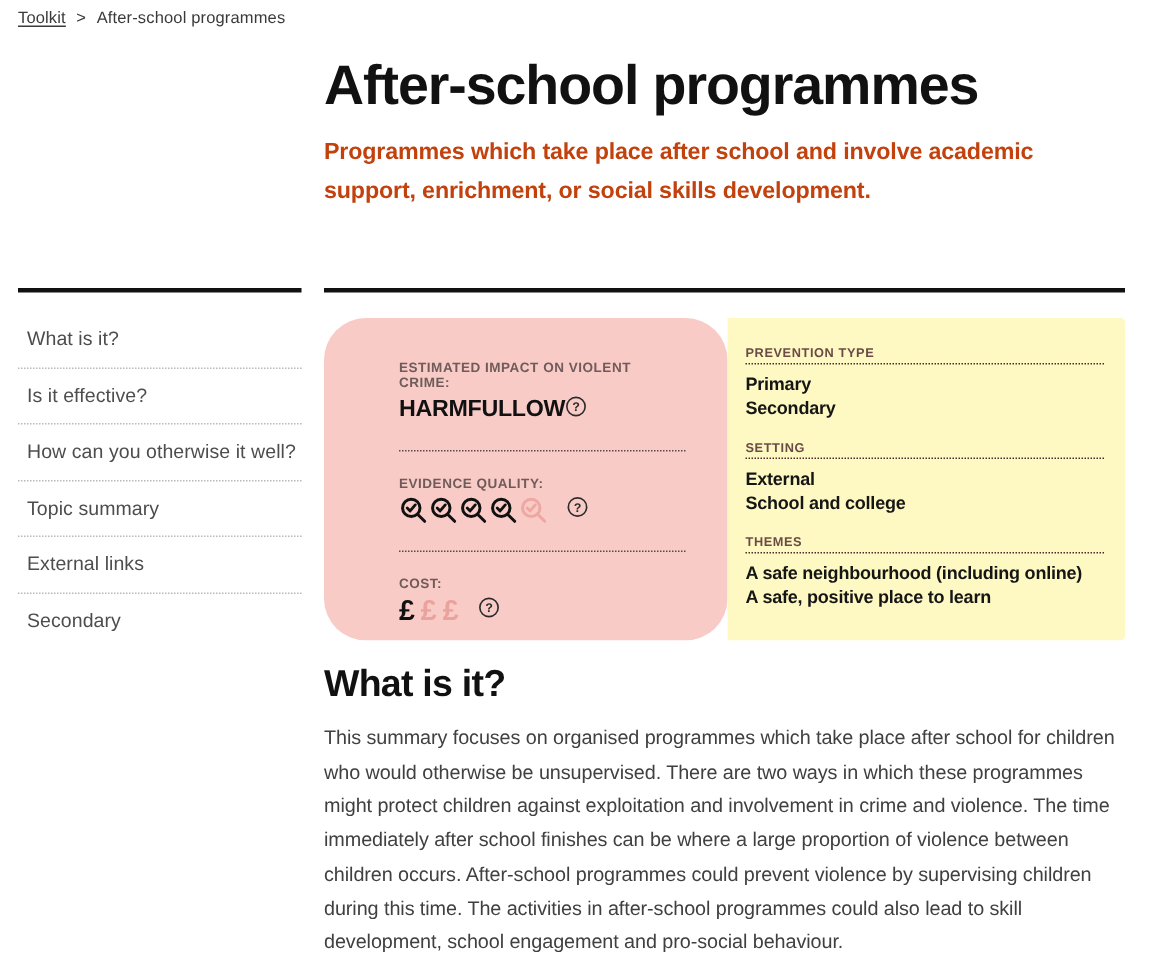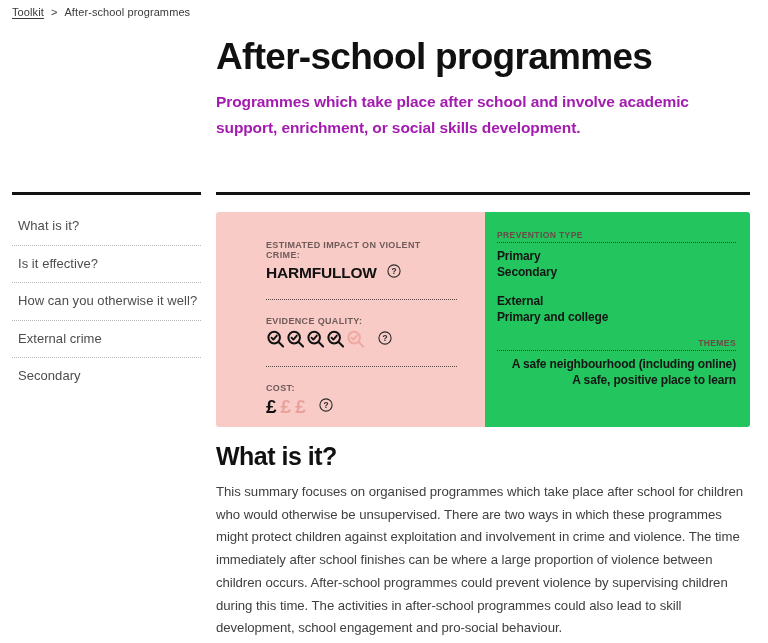--- a/index.html
+++ b/index.html
@@ -49,21 +49,21 @@
     line-height: 1.12;
     font-weight: 700;
     letter-spacing: -0.7px;
     color: #111;
   }
   .page-subtitle {
     margin: 12px 0 0 0;
     font-size: 15.5px;
     line-height: 1.62;
     font-weight: 700;
-    color: #a21caf;
+    color: #c2410c;
     max-width: 500px;
     letter-spacing: -0.1px;
   }
 
   
   .sidebar { position: absolute; left: 12px; top: 208px; width: 189px; }
   .side-item {
     font-size: 13px;
     line-height: 1.5;
     color: #4d4d4d;
@@ -80,37 +80,38 @@
     left: 216px; top: 212px;
     width: 534px; height: 215px;
     display: flex;
     border-radius: 3px;
     overflow: hidden;
   }
   .card-left {
     width: 269px;
     background: #F8CBC6;
     padding: 28px 28px 0 50px;
+    border-radius: 28px;
   }
   .card-right {
     flex: 1;
-    background: #22c55e;
+    background: #fef9c3;
     padding: 18px 14px 0 12px;
   }
 
   .metric { }
   .metric-label {
     font-size: 9px;
     font-weight: 700;
     letter-spacing: .35px;
     color: #6f5b59;
     text-transform: uppercase;
     margin-bottom: 4px;
   }
-  .metric-value-row { display: flex; align-items: flex-start; gap: 10px; }
+  .metric-value-row { display: flex; align-items: flex-start; }
   .metric-value {
     font-size: 15.5px;
     font-weight: 700;
     color: #111;
     letter-spacing: -0.2px;
   }
   .metric-sep {
     border-top: 1px dotted #5d4a48;
     margin: 17px 0 16px 0;
     height: 0;
@@ -128,21 +129,21 @@
     font-weight: 700;
     line-height: 1;
     margin-right: 4px;
   }
   .pound.on { color: #111; }
   .pound.off { color: #E9A29C; }
   .cost-row .help-ico { margin-left: 9px; }
 
   
   .rsection { margin-bottom: 13px; }
-  .rsection:last-child { margin-bottom: 0; text-align: right; }
+  .rsection:last-child { margin-bottom: 0; }
   .rlabel {
     font-size: 8.5px;
     font-weight: 700;
     letter-spacing: .4px;
     text-transform: uppercase;
     color: #6b4b47;
     padding-bottom: 2px;
     border-bottom: 1px dotted #4a2f2c;
     margin-bottom: 5px;
   }
@@ -185,21 +186,22 @@
     <p class="page-subtitle">Programmes which take place after school and involve academic support, enrichment, or social skills development.</p>
   </div>
 
   <div class="rule-side"></div>
   <div class="rule-main"></div>
 
   <nav class="sidebar">
     <div class="side-item">What is it?</div>
     <div class="side-item">Is it effective?</div>
     <div class="side-item">How can you otherwise it well?</div>
-    <div class="side-item">External crime</div>
+    <div class="side-item">Topic summary</div>
+    <div class="side-item">External links</div>
     <div class="side-item">Secondary</div>
   </nav>
 
   <div class="info-card">
 
     <div class="card-left">
 
       <div class="metric">
         <div class="metric-label">ESTIMATED IMPACT ON VIOLENT CRIME:</div>
         <div class="metric-value-row">
@@ -293,22 +295,23 @@
 
     <div class="card-right">
 
       <div class="rsection">
         <div class="rlabel">PREVENTION TYPE</div>
         <div class="rvalue">Primary</div>
         <div class="rvalue">Secondary</div>
       </div>
 
       <div class="rsection">
+        <div class="rlabel">SETTING</div>
         <div class="rvalue">External</div>
-        <div class="rvalue">Primary and college</div>
+        <div class="rvalue">School and college</div>
       </div>
 
       <div class="rsection">
         <div class="rlabel">THEMES</div>
         <div class="rvalue">A safe neighbourhood (including online)</div>
         <div class="rvalue">A safe, positive place to learn</div>
       </div>
 
     </div>
   </div>

